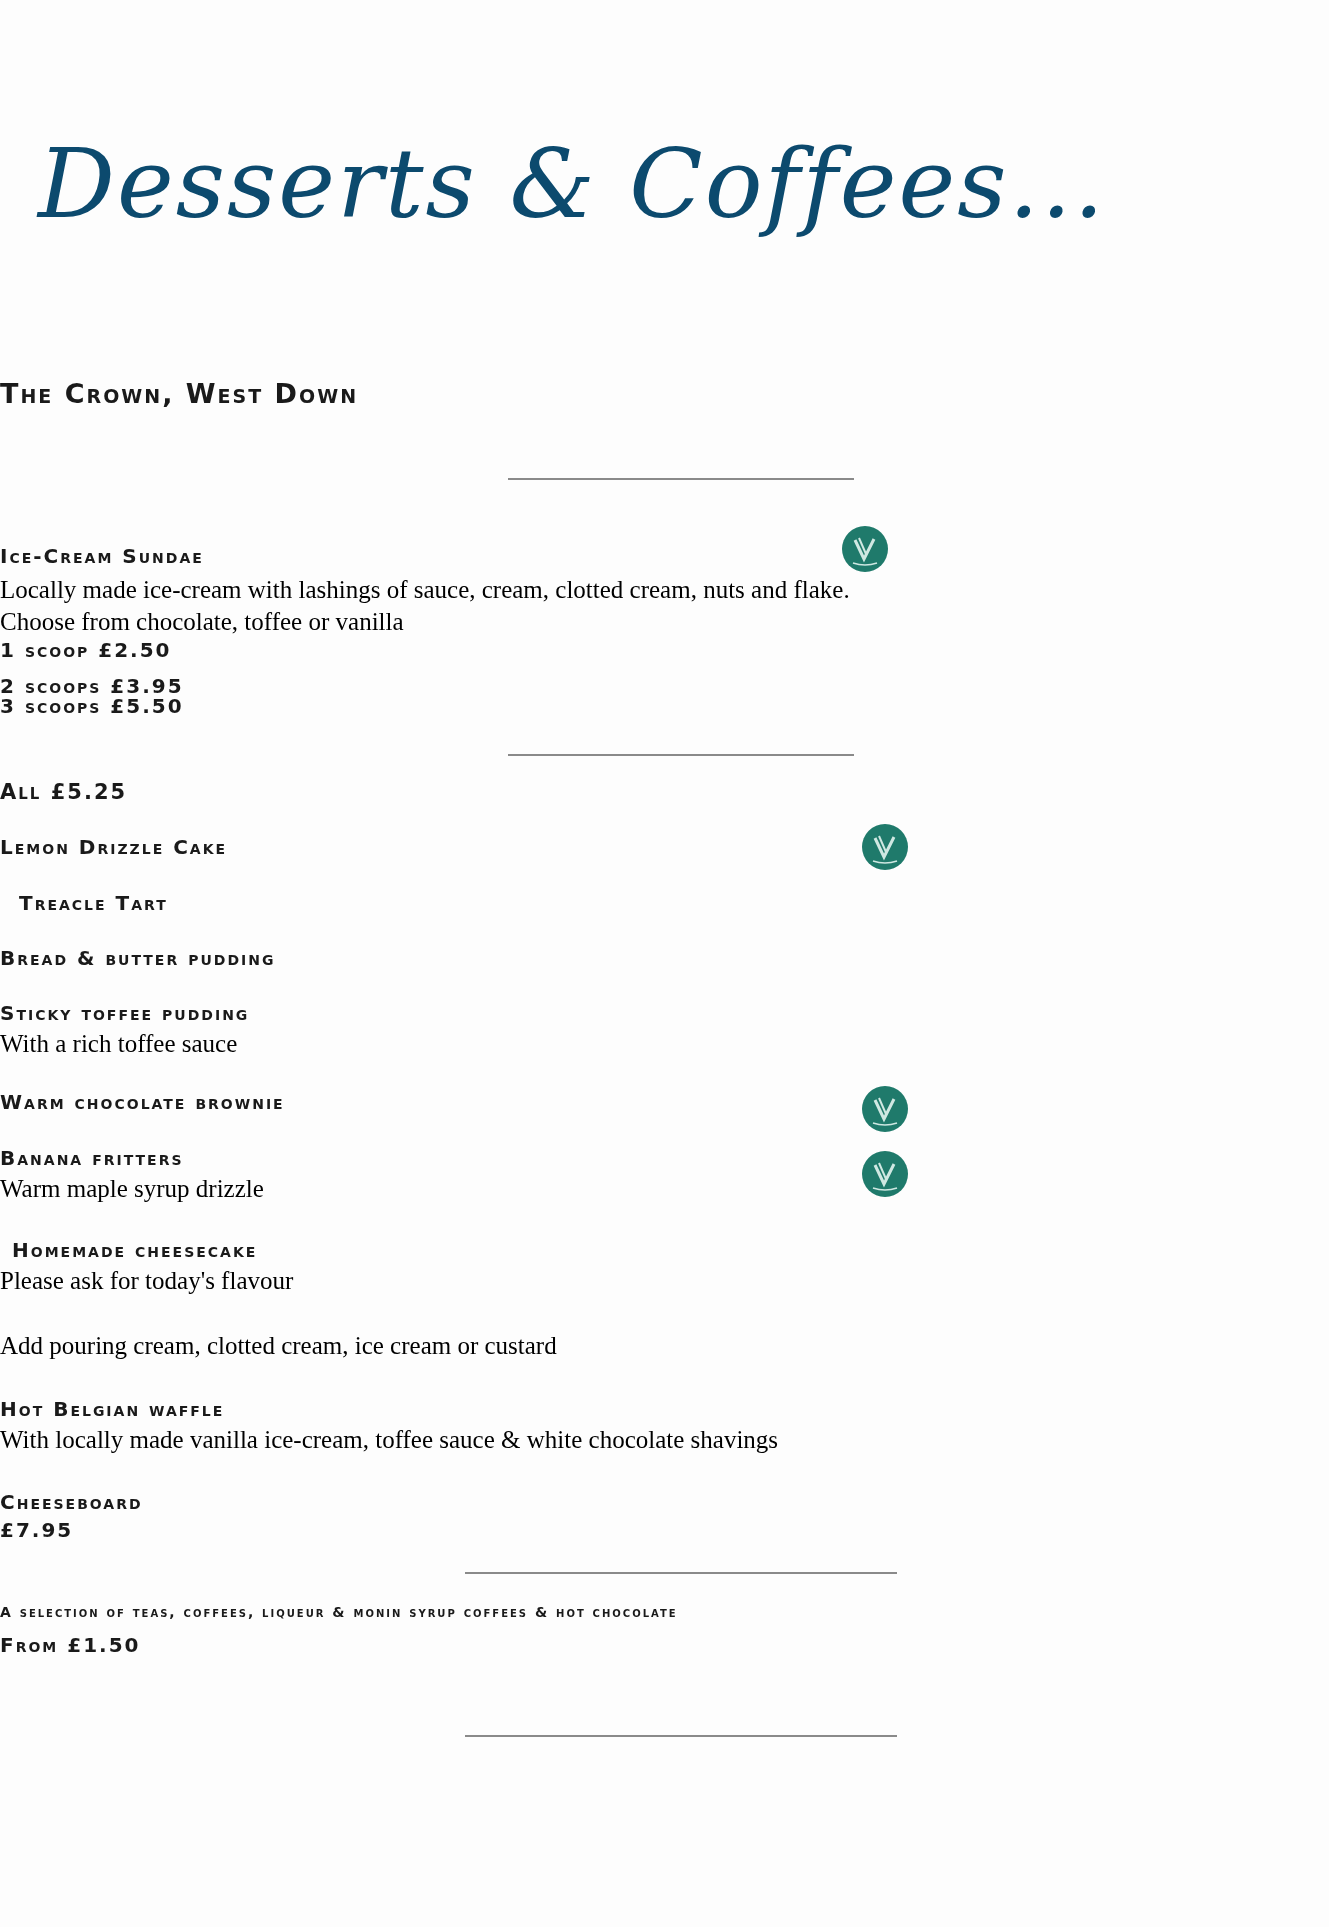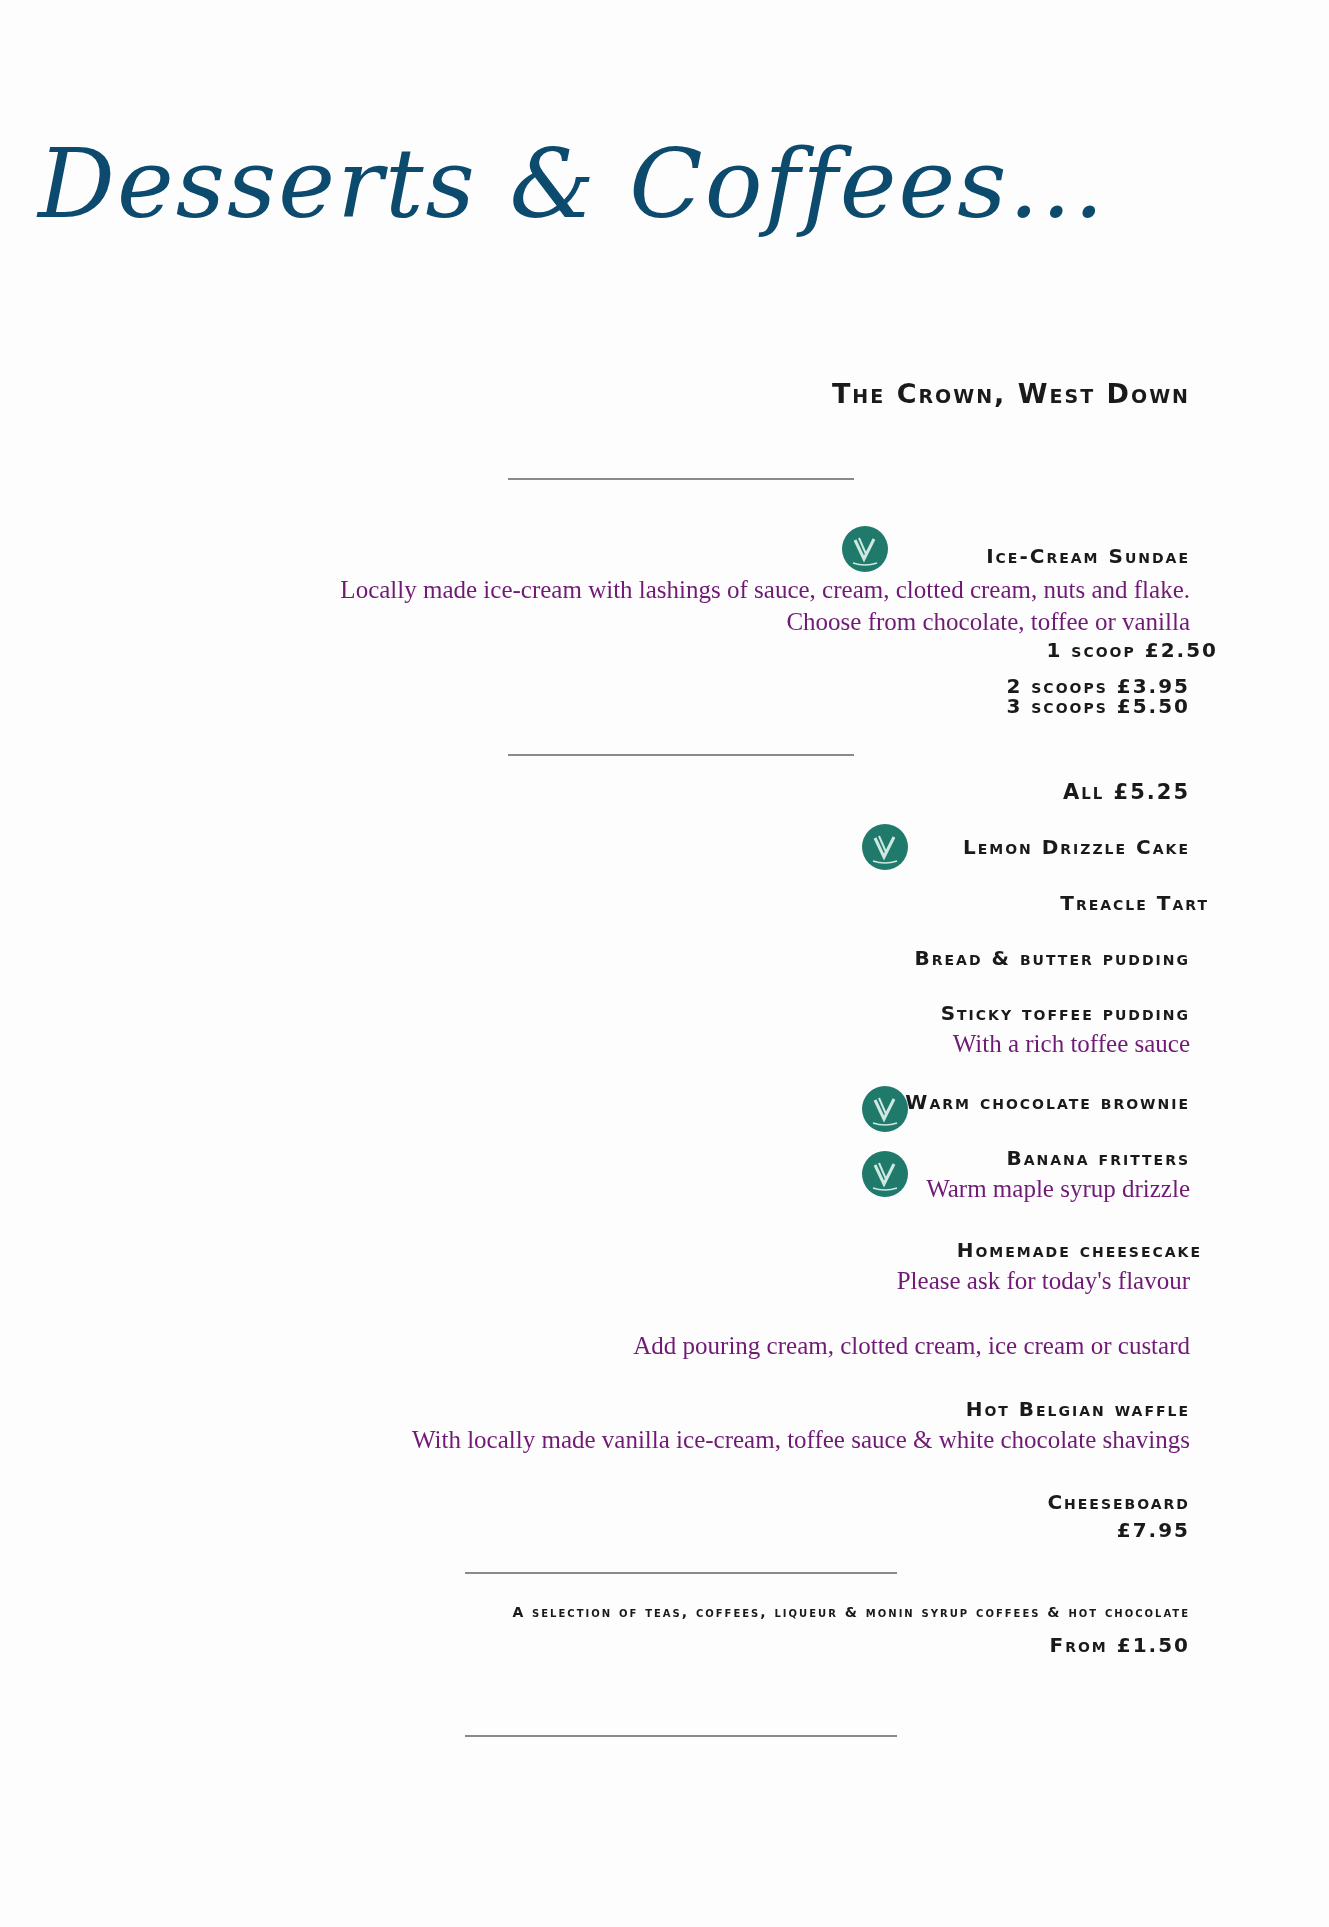--- a/index.html
+++ b/index.html
@@ -1,20 +1,20 @@
 <!DOCTYPE html>
 <html><head>
   <meta charset="utf-8">
   <style>
     html, body { margin: 0; padding: 0; background: #fdfdfd; }
     body { width: 1329px; height: 1927px; position: relative; overflow: hidden; color: #1a1a1a; }
     .title { position: absolute; left: 38px; top: 128px; font-family: "DejaVu Serif", serif; font-style: italic; font-size: 96px; font-weight: normal; letter-spacing: 2px; color: #0c4a6e; white-space: nowrap; }
-    .abs { position: absolute; left: 0; width: 1190px; text-align: right; }
+    .abs { position: absolute; left: 0; width: 1190px; text-align: left; }
     .caps { font-family: "DejaVu Sans", sans-serif; font-weight: bold; font-variant: small-caps; letter-spacing: 2px; color: #1a1a1a; }
-    .serif { font-family: "Liberation Serif", serif; color: #701a75; }
+    .serif { font-family: "Liberation Serif", serif; color: #000000; }
     .rule { position: absolute; height: 2px; background: #8a8a8a; }
     .vbadge { position: absolute; width: 46px; height: 46px; border-radius: 50%; background: #1f7a6b; }
     .vbadge svg { width: 46px; height: 46px; display: block; }
   </style>
 </head>
 <body>
 
 <div class="title">Desserts &amp; Coffees...</div>
 
 <div class="abs caps" style="top:378px;font-size:27px;">The Crown, West Down</div>
@@ -24,21 +24,21 @@
 <div class="abs caps" style="top:544px;font-size:20px;">Ice-Cream Sundae</div>
 <div class="vbadge" style="left:842px;top:526px;">
   <svg viewBox="0 0 46 46">
       <path d="M13 14 L22 33 L32 13" fill="none" stroke="#cfe8e2" stroke-width="3"></path>
       <path d="M17 12 L24 28" fill="none" stroke="#cfe8e2" stroke-width="2"></path>
       <path d="M11 37 Q23 41 35 37" fill="none" stroke="#cfe8e2" stroke-width="1.5"></path>
     </svg>
 </div>
 <div class="abs serif" style="top:576px;font-size:25px;">Locally made ice-cream with lashings of sauce, cream, clotted cream, nuts and flake.</div>
 <div class="abs serif" style="top:608px;font-size:25px;">Choose from chocolate, toffee or vanilla</div>
-<div class="abs caps" style="top:638px;font-size:20px;margin-left:28px;">1 scoop £2.50</div>
+<div class="abs caps" style="top:638px;font-size:20px;">1 scoop £2.50</div>
 <div class="abs caps" style="top:674px;font-size:20px;">2 scoops £3.95</div>
 <div class="abs caps" style="top:694px;font-size:20px;">3 scoops £5.50</div>
 
 <div class="rule" style="left:508px;top:754px;width:346px;"></div>
 
 <div class="abs caps" style="top:780px;font-size:21px;">All £5.25</div>
 
 <div class="abs caps" style="top:835px;font-size:20px;">Lemon Drizzle Cake</div>
 <div class="vbadge" style="left:862px;top:824px;">
   <svg viewBox="0 0 46 46">

